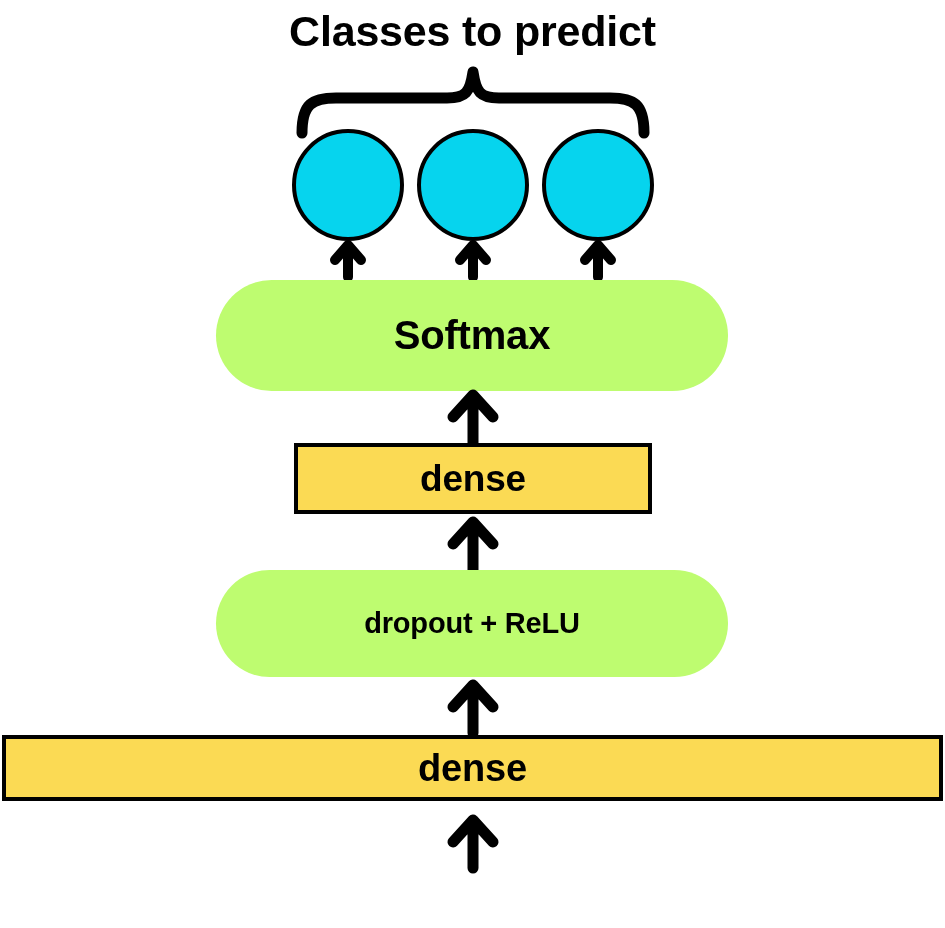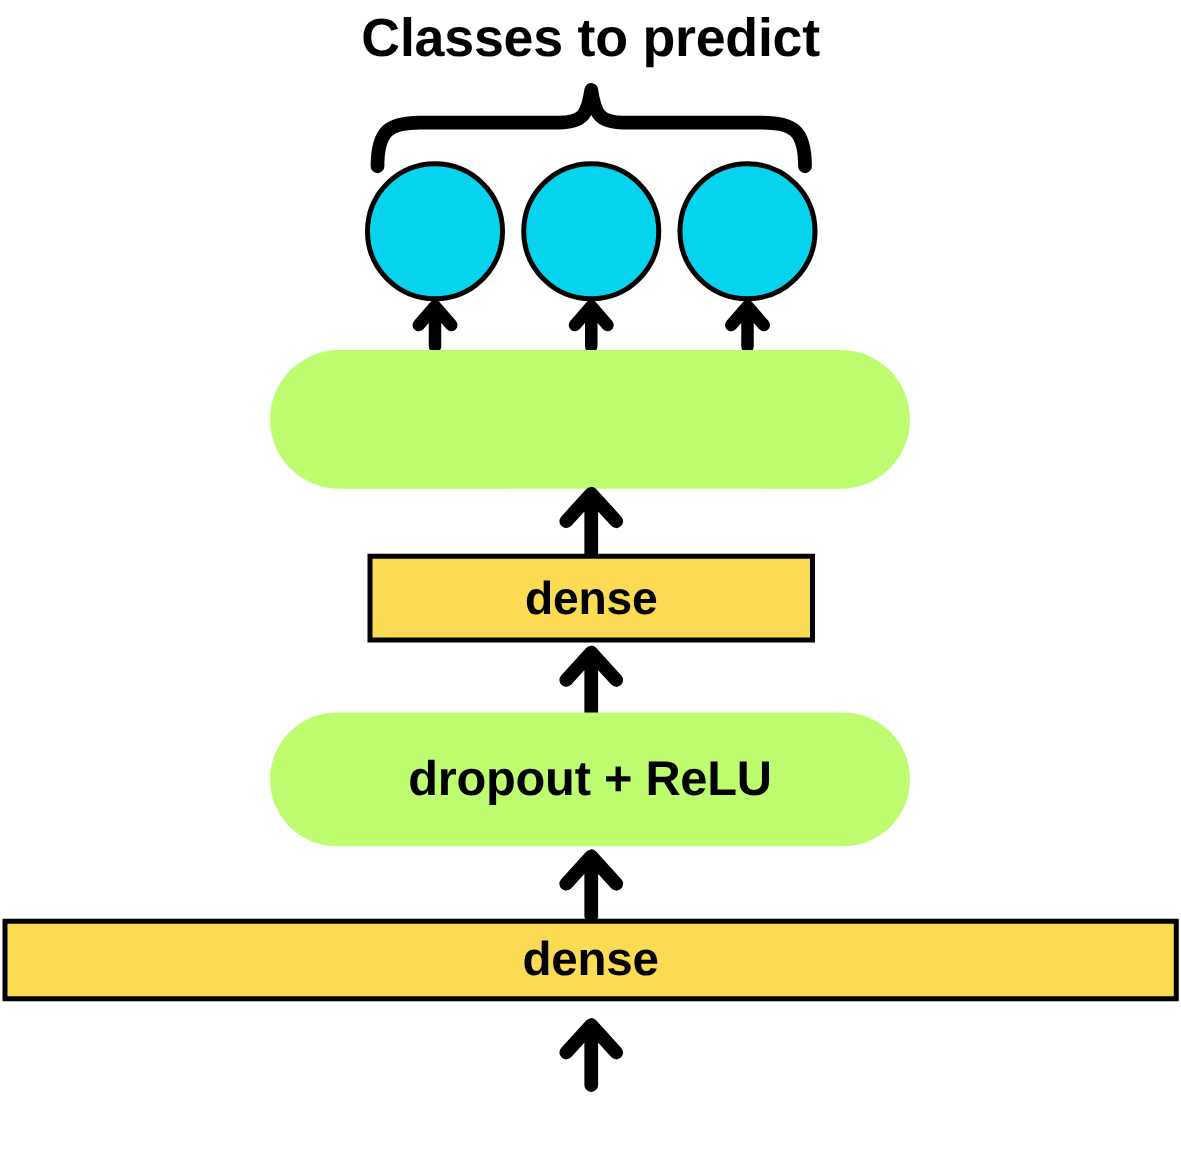--- a/index.html
+++ b/index.html
@@ -58,21 +58,21 @@
     top: 443px;
     width: 358px;
     height: 71px;
     font-size: 37px;
   }
   #label-dropout-relu {
     left: 216px;
     top: 570px;
     width: 512px;
     height: 107px;
-    font-size: 39px;
+    font-size: 29px;
   }
   #label-dense-bottom {
     left: 2px;
     top: 735px;
     width: 941px;
     height: 66px;
     font-size: 38px;
   }
   #label-features {
     left: 0;
@@ -135,20 +135,21 @@
     <use href="#arrow-big" x="473" y="733"></use>
 
     <rect x="4" y="737" width="937" height="62" fill="#FBDA54" stroke="#000000" stroke-width="4"></rect>
 
     <use href="#arrow-big" x="473" y="868"></use>
 
   </svg>
 
   <div class="dg-label" id="title-classes">Classes to predict</div>
 
+  <div class="dg-label" id="label-softmax">Softmax</div>
 
   <div class="dg-label" id="label-dense-top">dense</div>
 
   <div class="dg-label" id="label-dropout-relu">dropout + ReLU</div>
 
   <div class="dg-label" id="label-dense-bottom">dense</div>
 
 
 </div>
 

